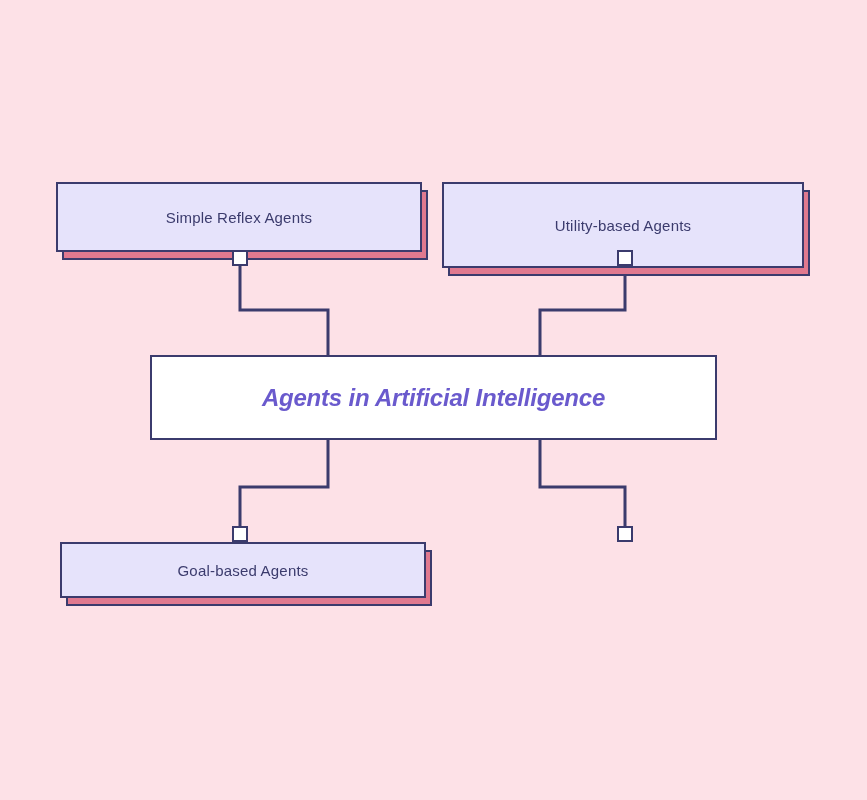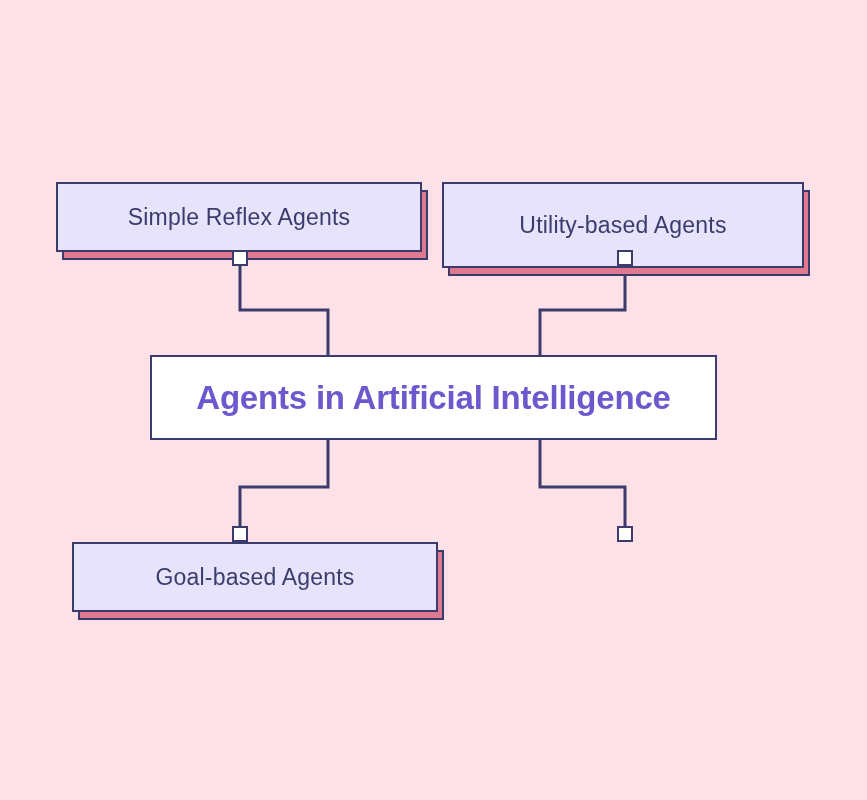--- a/index.html
+++ b/index.html
@@ -52,42 +52,43 @@
     width: 100%;
     height: 100%;
     box-sizing: border-box;
     background: #e6e3fb;
     border: 2px solid #3b3b6d;
   }
   .node .label {
     position: relative;
     z-index: 3;
     color: #3b3b6d;
-    font-size: 23px;
+    font-size: 15px;
     letter-spacing: 0.2px;
     white-space: nowrap;
   }
 
   
   #center-node {
     position: absolute;
     box-sizing: border-box;
     background: #ffffff;
     border: 2px solid #3b3b6d;
     display: flex;
     align-items: center;
     justify-content: center;
     z-index: 4;
   }
   #center-node .center-label {
     color: #6a5acd;
-    font-size: 33px;
+    font-size: 24px;
     font-weight: bold;
     white-space: nowrap;
     letter-spacing: -0.2px;
+    font-style: italic;
   }
 
   
   .handle {
     position: absolute;
     width: 16px;
     height: 16px;
     box-sizing: border-box;
     background: #ffffff;
     border: 2px solid #3b3b6d;
@@ -117,21 +118,21 @@
     <div class="face"></div>
     <span class="label">Simple Reflex Agents</span>
   </div>
 
   <div class="node" style="left:442px; top:182px; width:362px; height:86px;">
     <div class="shadow"></div>
     <div class="face"></div>
     <span class="label">Utility-based Agents</span>
   </div>
 
-  <div class="node" style="left:72px; top:542px; width:366px; height:70px;">
+  <div class="node" style="left:60px; top:542px; width:366px; height:56px;">
     <div class="shadow"></div>
     <div class="face"></div>
     <span class="label">Goal-based Agents</span>
   </div>
 
 
   <div id="center-node" style="left:150px; top:355px; width:567px; height:85px;">
     <span class="center-label">Agents in Artificial Intelligence</span>
   </div>
 

